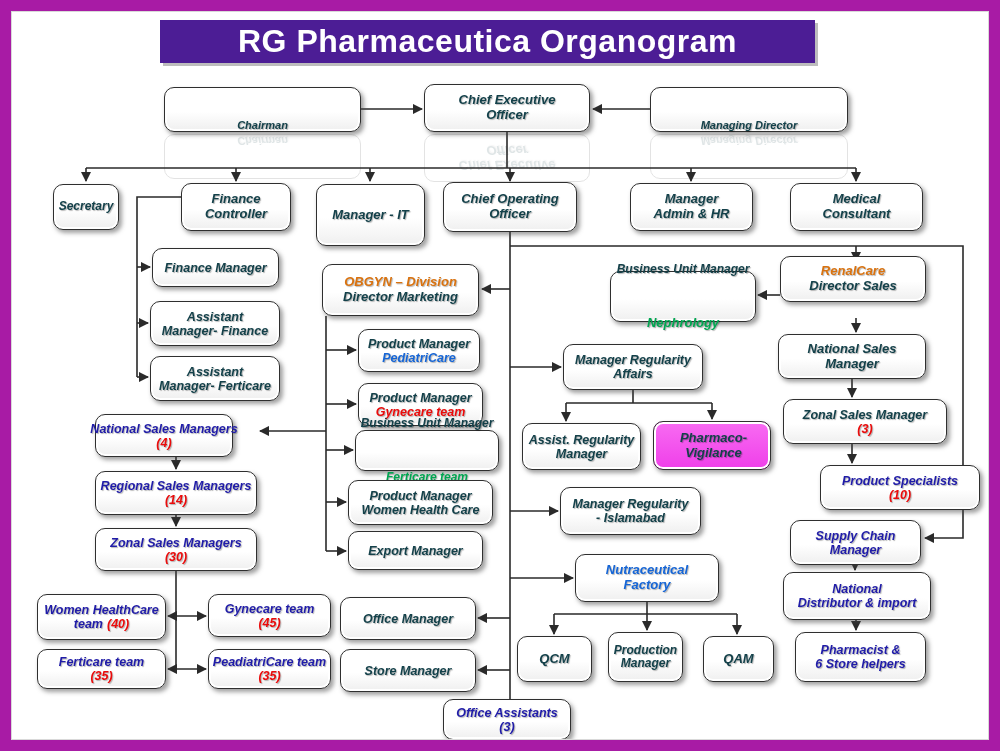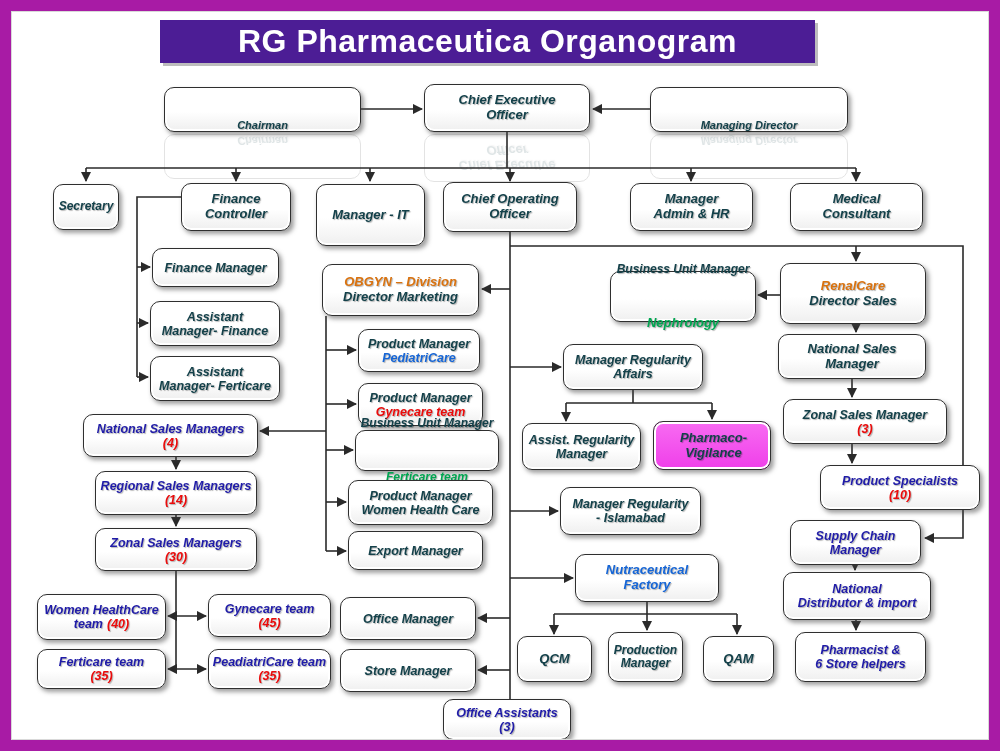--- a/index.html
+++ b/index.html
@@ -157,21 +157,21 @@
     </div>
   <div class="node" style="left:150px;top:301px;width:130px;height:45px">
     <span class="t">Assistant</span>
     <span class="t">Manager- Finance</span>
     </div>
   <div class="node" style="left:150px;top:356px;width:130px;height:45px">
     <span class="t">Assistant</span>
     <span class="t">Manager- Ferticare</span>
     </div>
 
-  <div class="node" style="left:83px;top:414px;width:175px;height:43px">
+  <div class="node" style="left:95px;top:414px;width:138px;height:43px">
     <span class="t navy">National Sales Managers</span>
     <span class="t red">(4)</span>
     </div>
   <div class="node" style="left:95px;top:471px;width:162px;height:44px">
     <span class="t navy">Regional Sales Managers</span>
     <span class="t red">(14)</span>
     </div>
   <div class="node" style="left:95px;top:528px;width:162px;height:43px">
     <span class="t navy">Zonal Sales Managers</span>
     <span class="t red">(30)</span>
@@ -260,21 +260,21 @@
     <span class="t">Office Manager</span>
     </div>
   <div class="node" style="left:340px;top:649px;width:136px;height:43px">
     <span class="t">Store Manager</span>
     </div>
   <div class="node" style="left:443px;top:699px;width:128px;height:41px">
     <span class="t navy">Office Assistants</span>
     <span class="t navy">(3)</span>
     </div>
 
-  <div class="node" style="left:780px;top:263px;width:146px;height:61px">
+  <div class="node" style="left:780px;top:256px;width:146px;height:46px">
     <span class="t s13 orange">RenalCare</span>
     <span class="t s13">Director Sales</span>
     </div>
   <div class="node" style="left:778px;top:334px;width:148px;height:45px">
     <span class="t s13">National Sales</span>
     <span class="t s13">Manager</span>
     </div>
   <div class="node" style="left:783px;top:399px;width:164px;height:45px">
     <span class="t">Zonal Sales Manager</span>
     <span class="t red">(3)</span>

